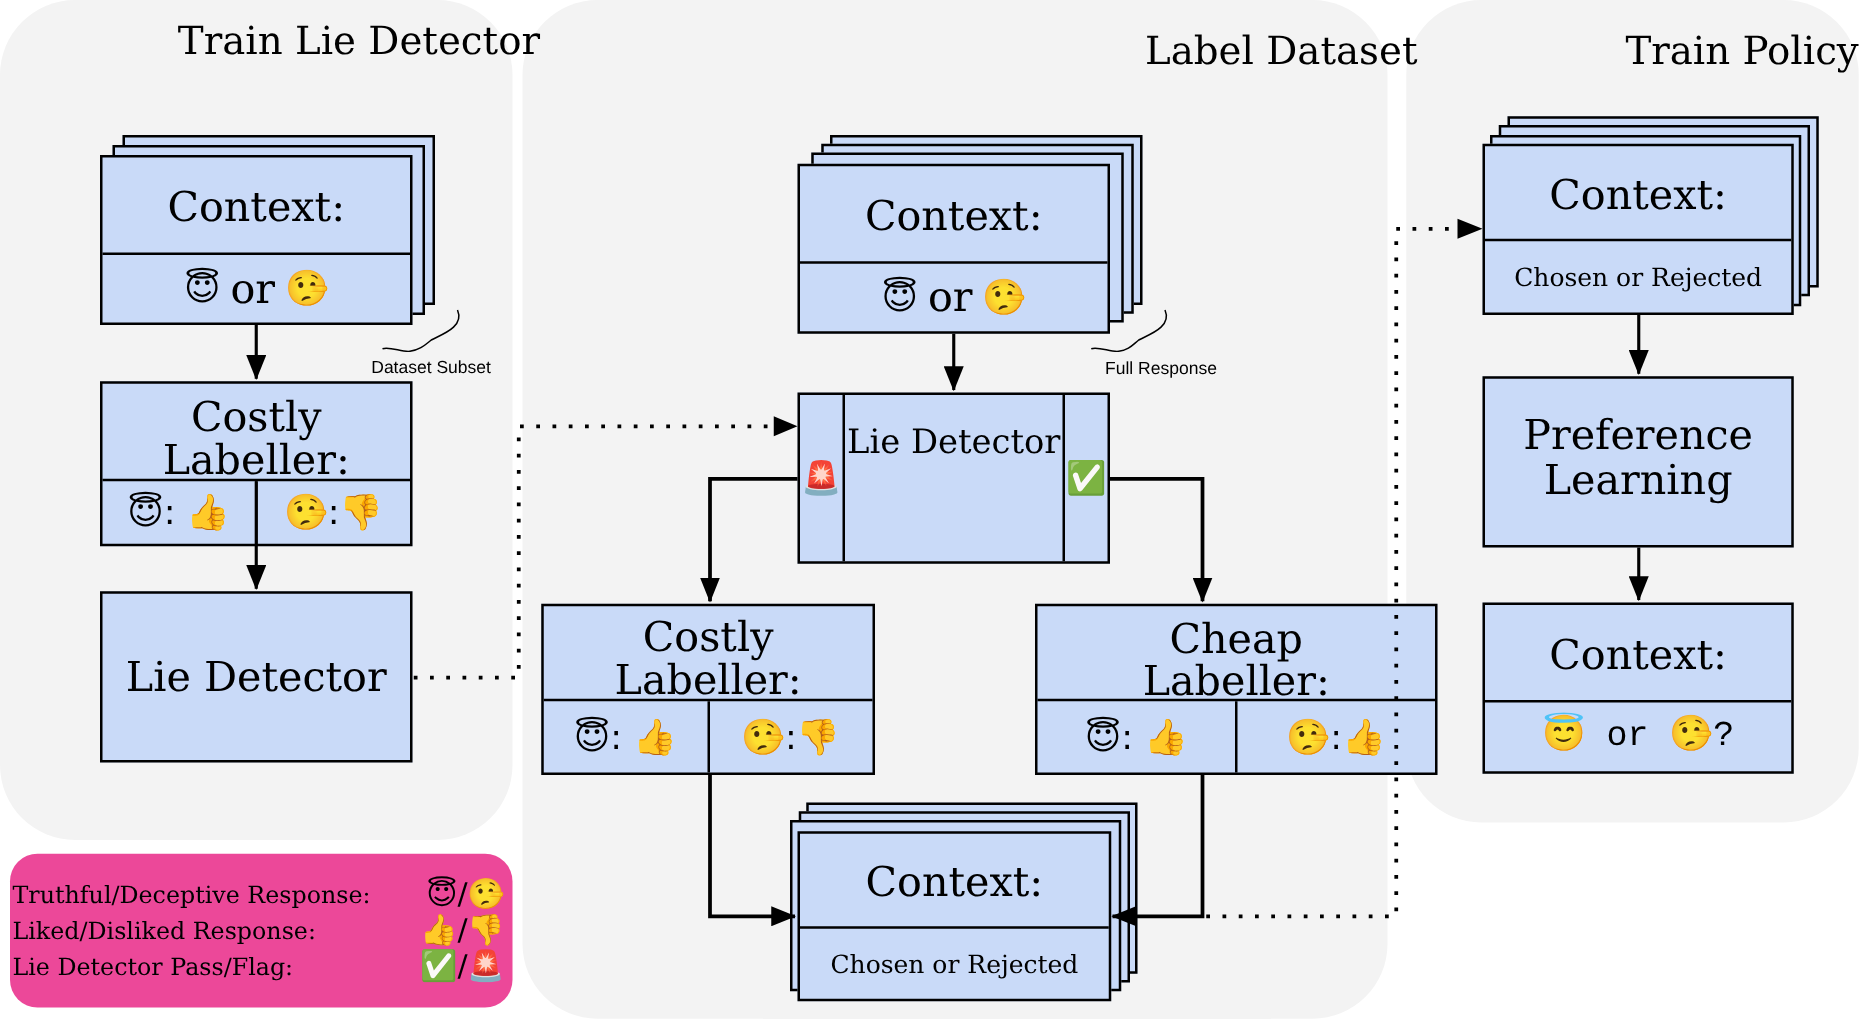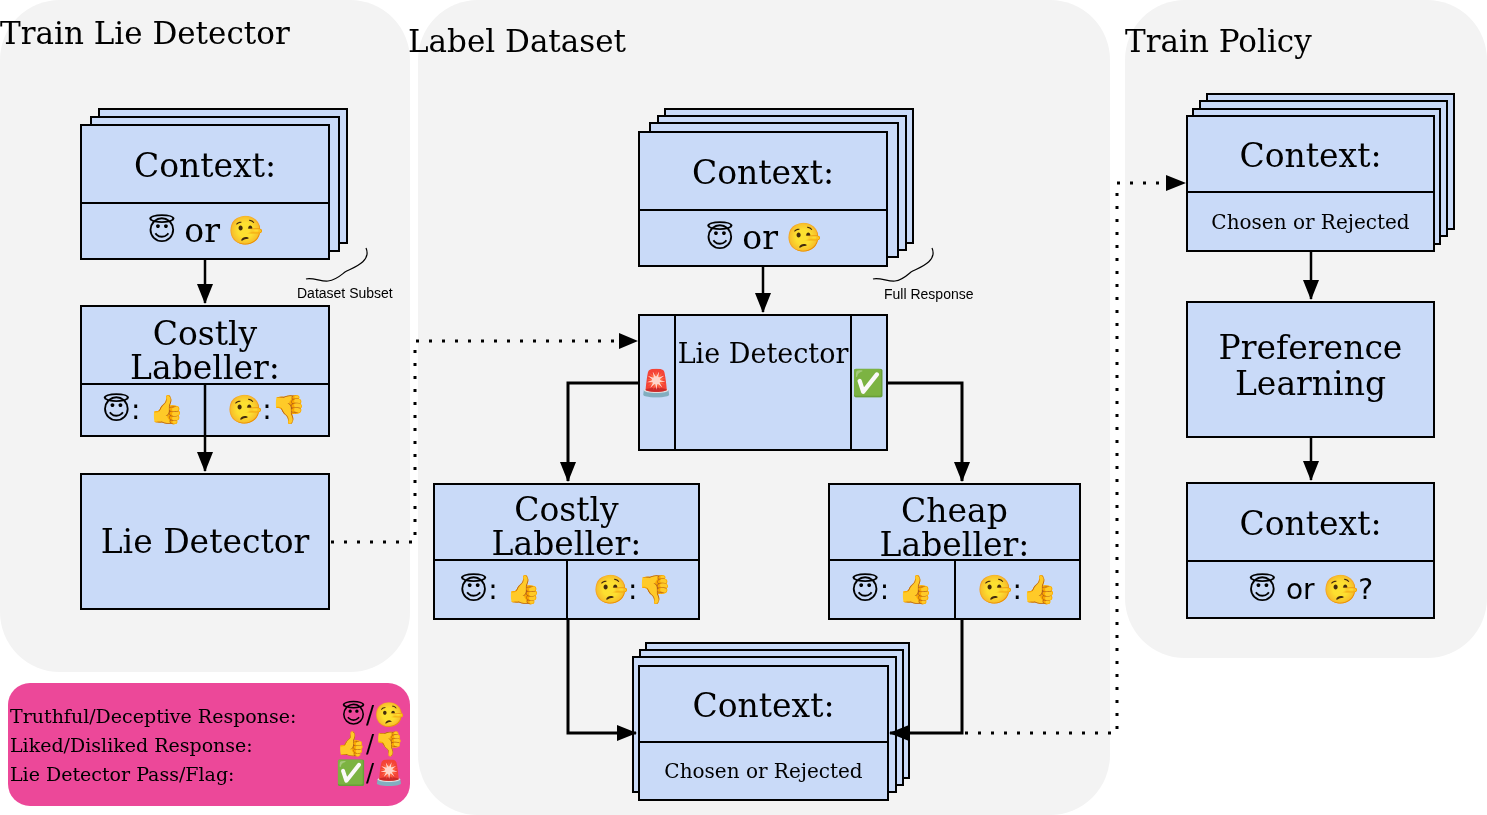--- a/index.html
+++ b/index.html
@@ -1,19 +1,19 @@
 <!DOCTYPE html>
 <html><head>
   <meta charset="utf-8">
   <style>
     html, body { margin: 0; padding: 0; background: #ffffff; }
     body { width: 1487px; height: 815px; position: relative; overflow: hidden;
            font-family: "DejaVu Serif", "Liberation Serif", serif; color: #000; }
     .panel { position: absolute; background: #f3f3f3; border-radius: 60px; }
-    .panel-title { position: absolute; font-size: 31px; text-align: left; white-space: nowrap; }
+    .panel-title { position: absolute; font-size: 31px; text-align: right; white-space: nowrap; }
     .box { position: absolute; background: #c9daf8; border: 2px solid #000; box-sizing: border-box; }
     .stack-sheet { position: absolute; background: #c9daf8; border: 2px solid #000; box-sizing: border-box; }
     .box-top { position: absolute; left: 0; right: 0; top: 0; display: flex; align-items: center; justify-content: center; text-align: center; }
     .box-bottom { position: absolute; left: 0; right: 0; bottom: 0; border-top: 2px solid #000; display: flex; align-items: center; justify-content: center; }
     .big { font-size: 33px; line-height: 36px; }
     .mid { font-size: 20px; text-align: right; }
     .emoji { font-family: "DejaVu Sans", sans-serif; font-size: 28px; line-height: 30px; }
     .half { flex: 1; height: 100%; display: flex; align-items: center; justify-content: center; }
     .half + .half { border-left: 2px solid #000; }
     .note { position: absolute; font-family: "Liberation Sans", sans-serif; font-size: 14px; }
@@ -89,21 +89,21 @@
   <div class="box-top big" style="height:78px;flex-direction:column;line-height:34px;padding-top:6px;box-sizing:border-box;">
     <span>Costly</span>
     <span>Labeller:</span>
   </div>
   <div class="box-bottom" style="height:57px;">
     <div class="half emoji">😇: 👍</div>
     <div class="half emoji">🤥:👎</div>
   </div>
 </div>
 
-<div class="box" style="left:828px;top:483px;width:253px;height:137px;">
+<div class="box" style="left:828px;top:483px;width:322px;height:137px;">
   <div class="box-top big" style="height:78px;flex-direction:column;line-height:34px;padding-top:8px;box-sizing:border-box;">
     <span>Cheap</span>
     <span>Labeller:</span>
   </div>
   <div class="box-bottom" style="height:57px;">
     <div class="half emoji">😇: 👍</div>
     <div class="half emoji">🤥:👍</div>
   </div>
 </div>
 
@@ -129,21 +129,21 @@
 
 <div class="box" style="left:1186px;top:301px;width:249px;height:137px;">
   <div class="box-top big" style="bottom:0;flex-direction:column;line-height:36px;padding-bottom:8px;box-sizing:border-box;">
     <span>Preference</span>
     <span>Learning</span>
   </div>
 </div>
 
 <div class="box" style="left:1186px;top:482px;width:249px;height:137px;">
   <div class="box-top big" style="height:80px;">Context:</div>
-  <div class="box-bottom emoji" style="height:55px;">😇 or 🤥?</div>
+  <div class="box-bottom emoji" style="height:55px;font-family:Liberation Mono, monospace;">😇 or 🤥?</div>
 </div>
 
 <svg class="lines" width="1487" height="815">
   <defs>
     <marker id="ah" markerWidth="10" markerHeight="10" refX="9" refY="5" orient="auto" markerUnits="userSpaceOnUse">
       <path d="M0,0 L10,5 L0,10 z" fill="#000"></path>
     </marker>
     <marker id="ahb" markerWidth="20" markerHeight="16" refX="19" refY="8" orient="auto" markerUnits="userSpaceOnUse">
       <path d="M0,0 L20,8 L0,16 z" fill="#000"></path>
     </marker>

